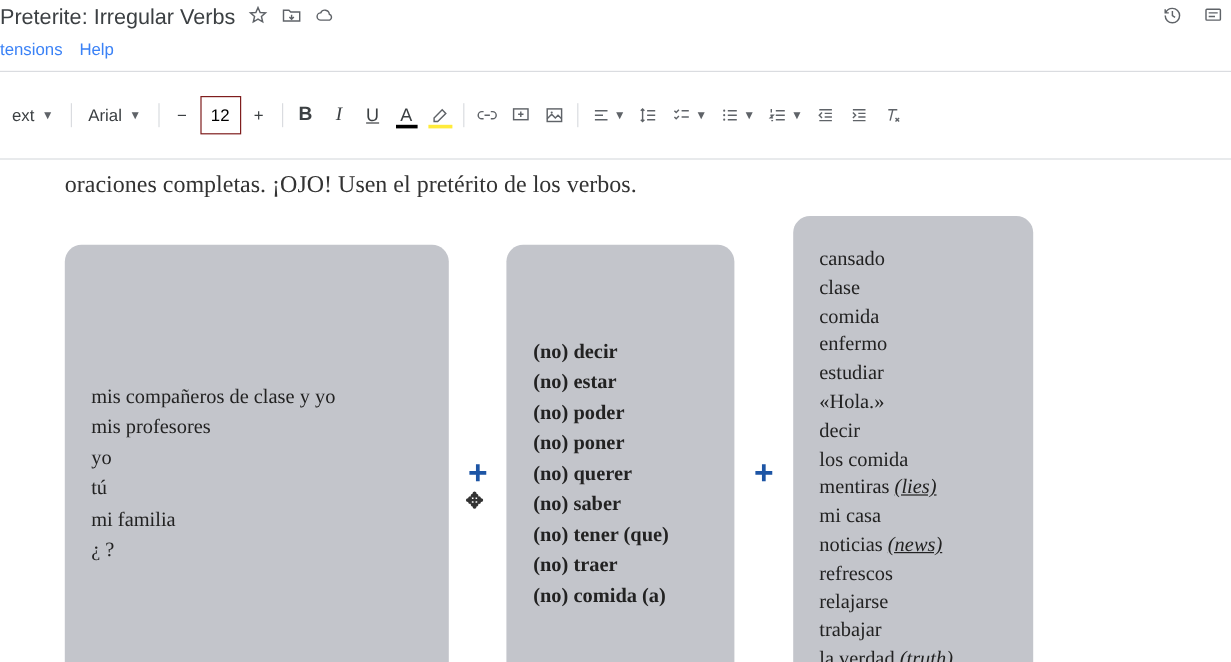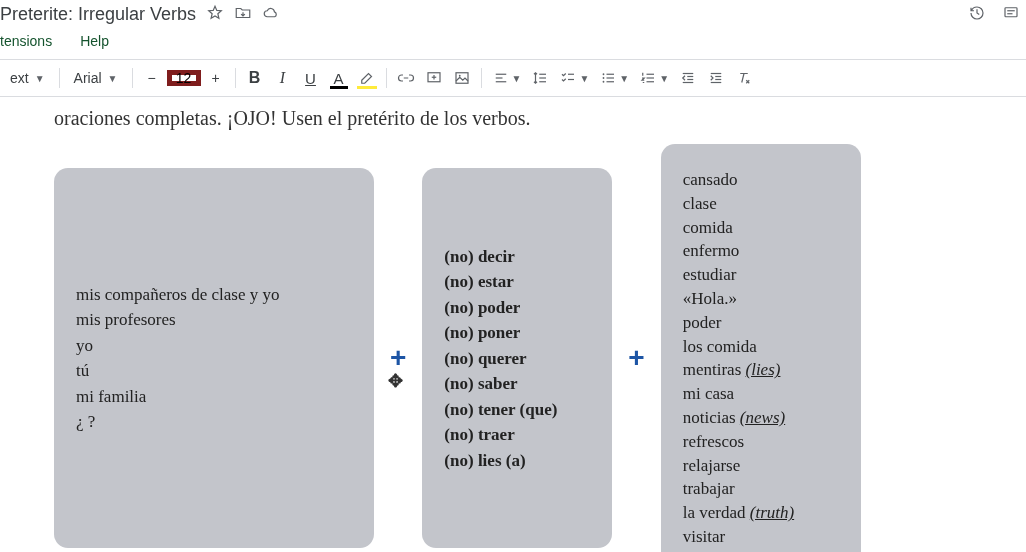--- a/index.html
+++ b/index.html
@@ -31,31 +31,31 @@
     .header-right {
       margin-left: auto;
       display: flex;
       gap: 16px;
       padding-right: 6px;
       color: #5f6368;
       align-items: center;
     }
     .menubar {
       display: flex;
-      gap: 28px;
+      gap: 14px;
       padding: 2px 0 10px 0;
       font-size: 14px;
-      color: #14532d;
+      color: #3b82f6;
     }
     .toolbar {
       display: flex;
       align-items: center;
       border-top: 1px solid #dadce0;
       border-bottom: 1px solid #dadce0;
-      padding: 4px 2px;
+      padding: 20px 2px;
       gap: 2px;
       background: #fff;
     }
     .tb-item {
       display: inline-flex;
       align-items: center;
       justify-content: center;
       min-width: 26px;
       height: 28px;
       padding: 0 4px;
@@ -69,23 +69,23 @@
       background: #dadce0;
       margin: 0 4px;
     }
     .font-select {
       display: flex;
       align-items: center;
       gap: 4px;
       padding: 0 8px;
     }
     .fontsize-box {
-      border: 5px solid #7f1d1d;
+      border: 1px solid #7f1d1d;
       width: 34px;
-      height: 16px;
+      height: 32px;
       display: flex;
       align-items: center;
       justify-content: center;
       font-size: 14px;
     }
     .caret {
       font-size: 10px;
       color: #5f6368;
       margin-left: 2px;
     }
@@ -346,33 +346,33 @@
 
     <div class="card card2">
       <div>(no) decir</div>
       <div>(no) estar</div>
       <div>(no) poder</div>
       <div>(no) poner</div>
       <div>(no) querer</div>
       <div>(no) saber</div>
       <div>(no) tener (que)</div>
       <div>(no) traer</div>
-      <div>(no) lies (a)</div>
+      <div>(no) comida (a)</div>
     </div>
 
     <div class="plus">+</div>
 
     <div class="card card3">
       <div>cansado</div>
       <div>clase</div>
       <div>comida</div>
       <div>enfermo</div>
       <div>estudiar</div>
       <div>«Hola.»</div>
-      <div>poder</div>
+      <div>decir</div>
       <div>los comida</div>
       <div><span>mentiras </span><span class="italic-note">(lies)</span></div>
       <div>mi casa</div>
       <div><span>noticias </span><span class="italic-note">(news)</span></div>
       <div>refrescos</div>
       <div>relajarse</div>
       <div>trabajar</div>
       <div><span>la verdad </span><span class="italic-note">(truth)</span></div>
       <div>visitar</div>
     </div>

